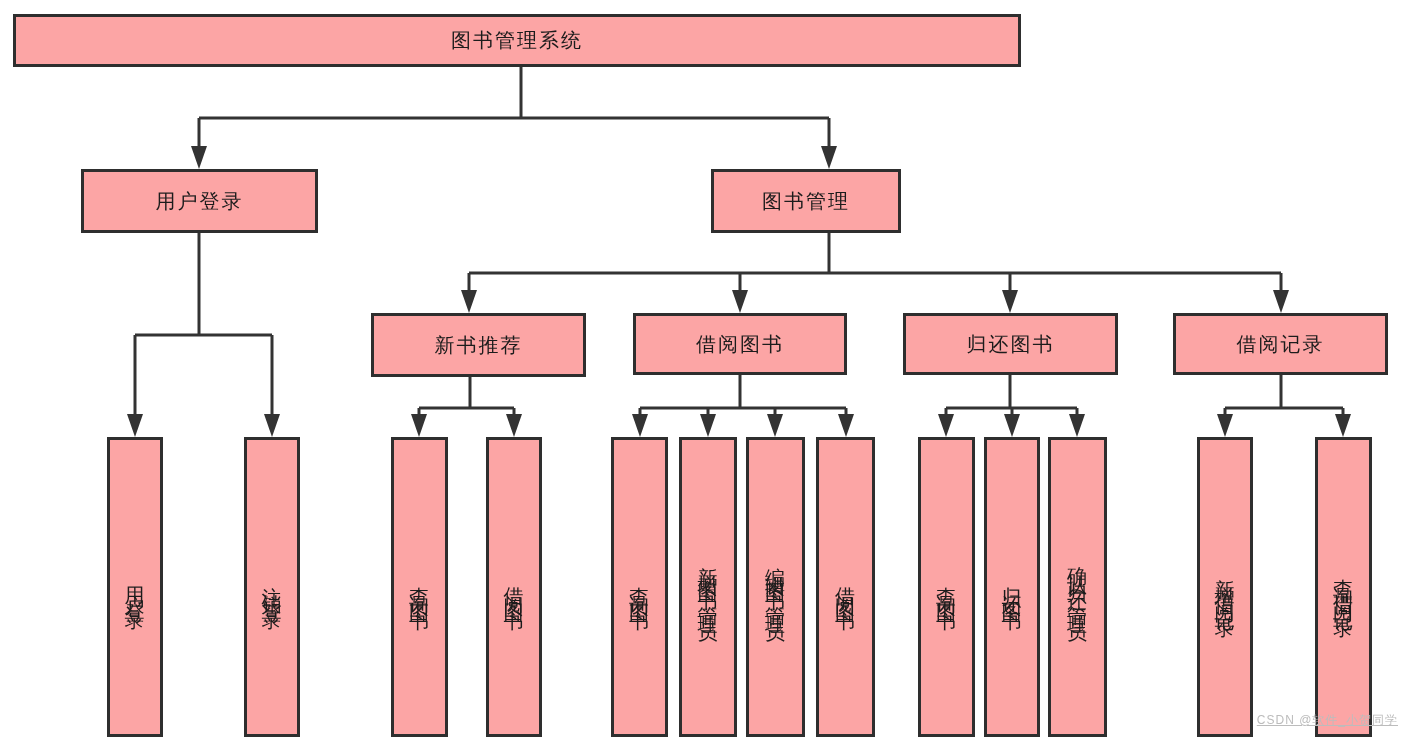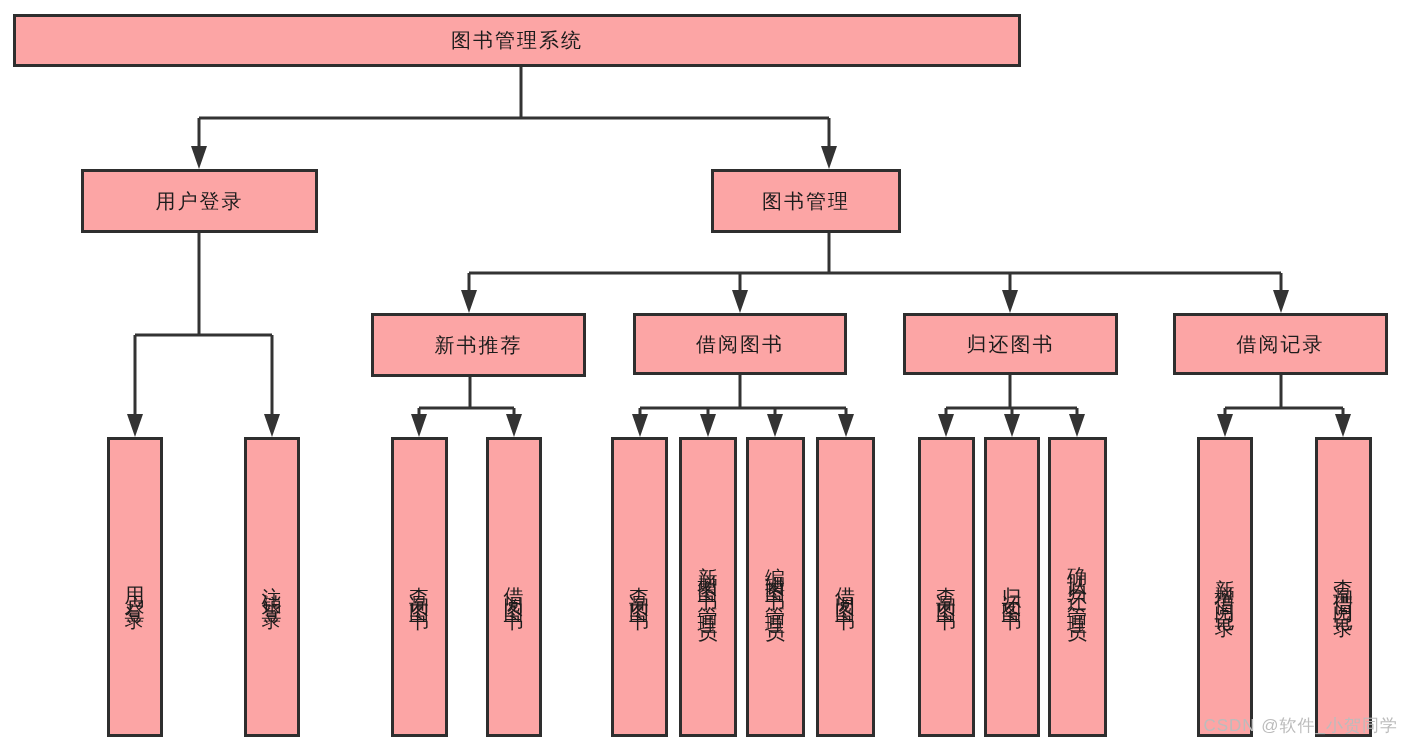--- a/index.html
+++ b/index.html
@@ -50,26 +50,27 @@
     writing-mode: vertical-rl;
     text-orientation: mixed;
     font-size: 20px;
     letter-spacing: 8px;
     line-height: 1;
     white-space: nowrap;
   }
   .watermark {
     position: absolute;
     right: 7px;
-    bottom: 10px;
+    bottom: 18px;
     z-index: 3;
-    font-size: 17px;
+    font-size: 12px;
     letter-spacing: 1px;
     color: var(--wm, #bcbcbc);
     white-space: nowrap;
+    text-decoration: underline;
   }
 </style>
 </head>
 <body>
 
 <div class="canvas">
 
   <svg class="connectors" width="1405" height="747" viewBox="0 0 1405 747">
     <g>
 

